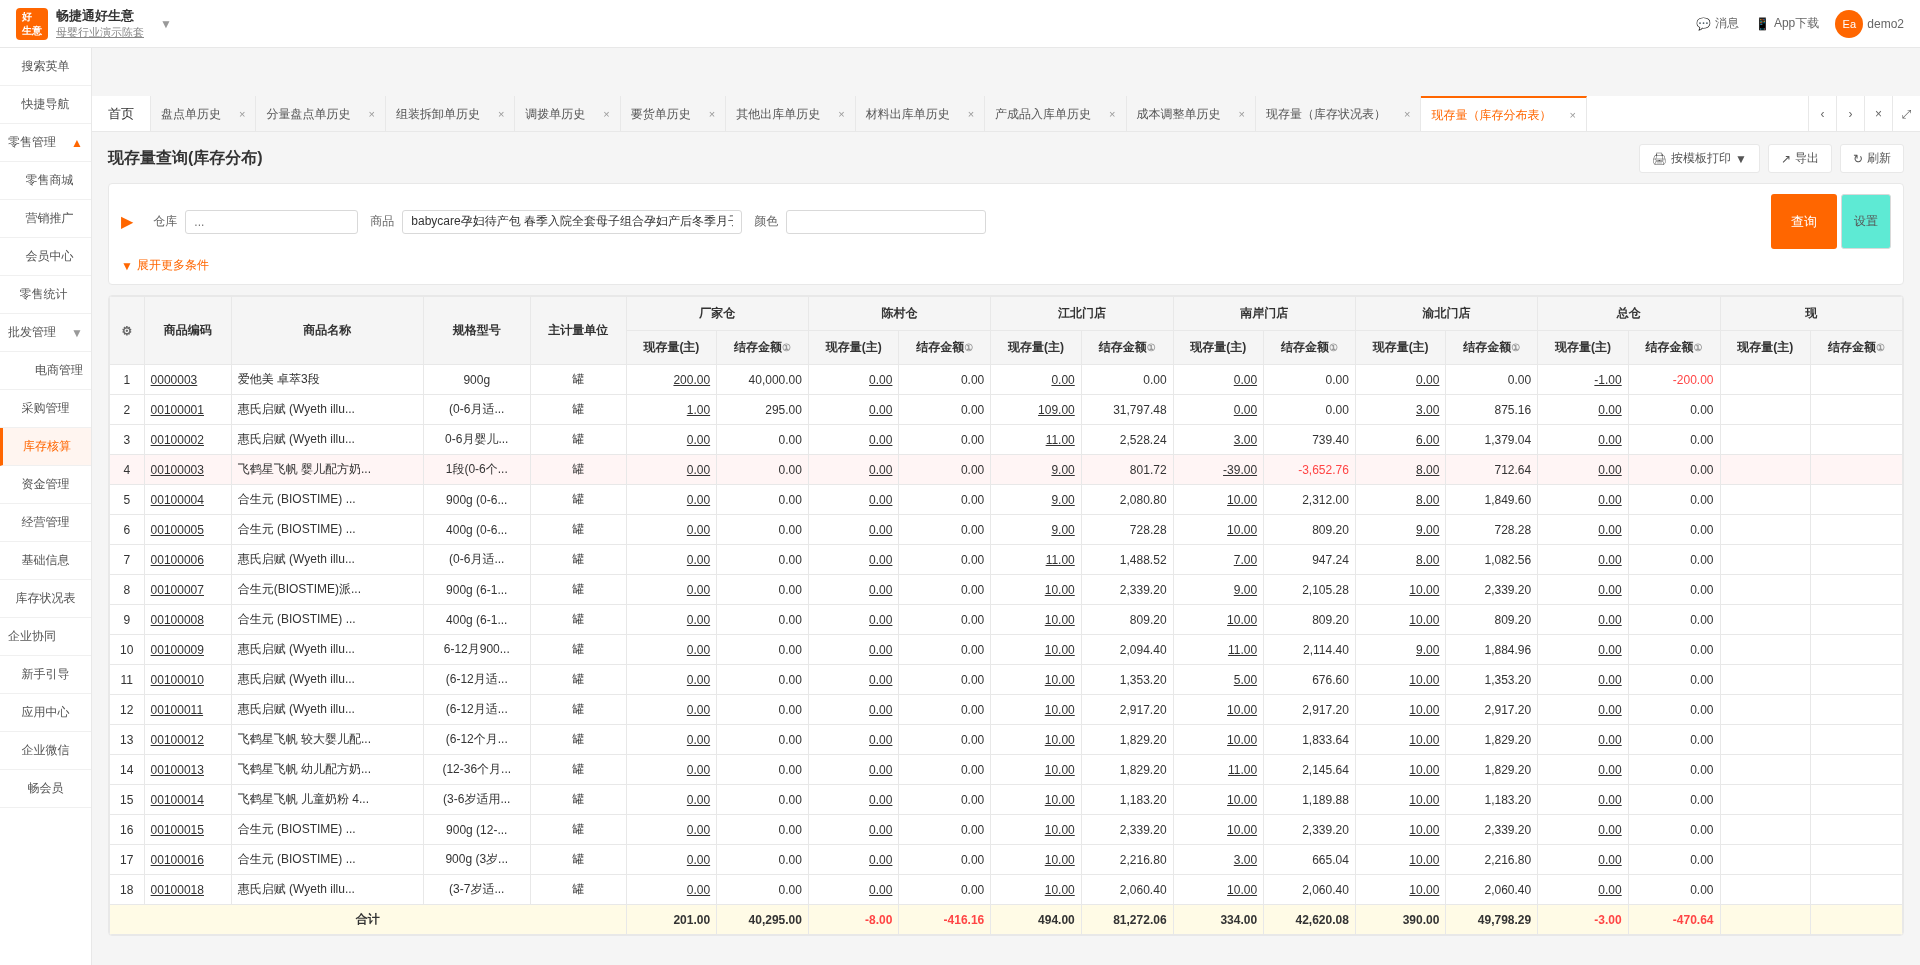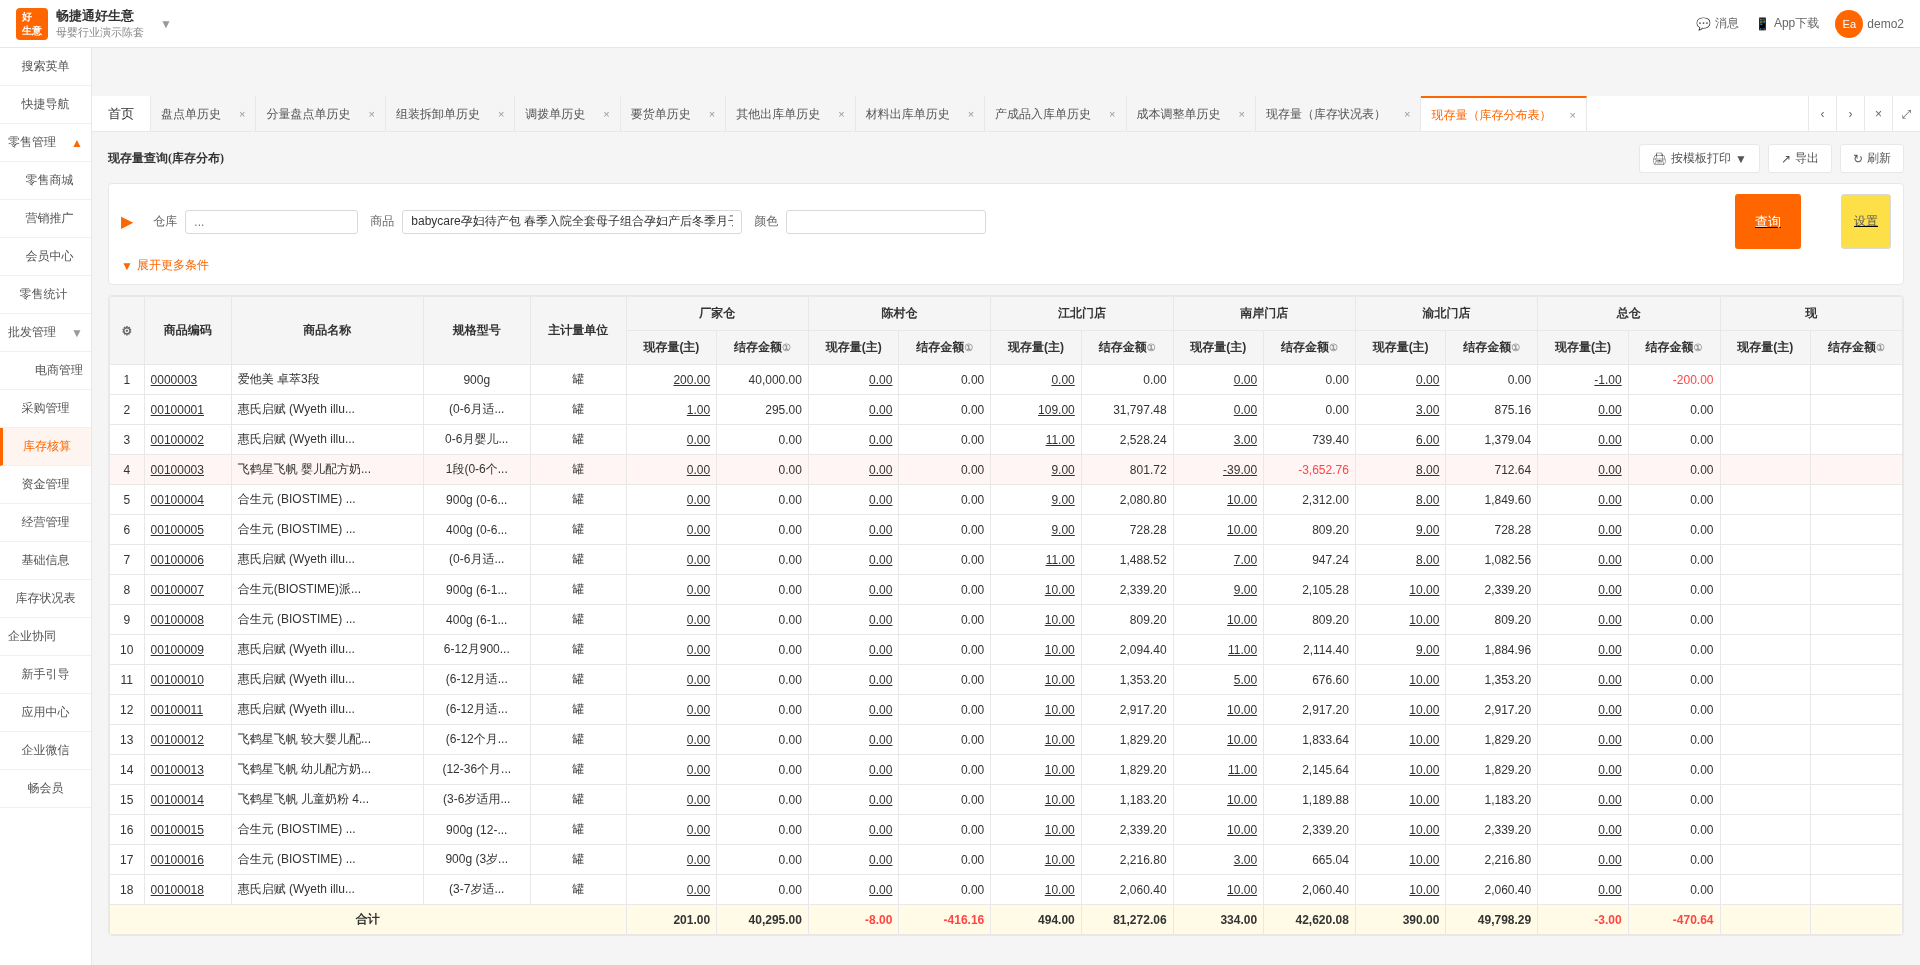--- a/index.html
+++ b/index.html
@@ -102,21 +102,21 @@
       background: #f5f5f5;
     }
 
     
     .page-title-bar {
       display: flex;
       align-items: center;
       justify-content: space-between;
       margin-bottom: 10px;
     }
-    .page-title { font-size: 12px; font-weight: bold; color: #333; font-family: Liberation Serif, serif; }
+    .page-title { font-size: 16px; font-weight: bold; color: #333; }
     .action-btns { display: flex; gap: 8px; align-items: center; }
     .action-btn { padding: 5px 12px; border-radius: 3px; font-size: 12px; cursor: pointer; border: 1px solid #e8e8e8; background: #fff; color: #555; display: flex; align-items: center; gap: 4px; }
 
     
     .filter-area {
       background: #fff;
       border: 1px solid #e8e8e8;
       border-radius: 4px;
       padding: 10px 12px;
       margin-bottom: 10px;
@@ -141,21 +141,21 @@
     }
     .filter-input-color {
       border: 1px solid #d9d9d9;
       border-radius: 3px;
       padding: 4px 8px;
       font-size: 12px;
       width: 200px;
     }
     .expand-btn { color: #ff6600; cursor: pointer; font-size: 12px; display: flex; align-items: center; gap: 4px; margin-top: 8px; }
     .search-btn { background: #ff6600; color: #fff; border: none; border-radius: 3px; padding: 6px 20px; cursor: pointer; font-size: 13px; }
-    .settings-btn { background: #fde047; color: #555; border: 1px solid #d9d9d9; border-radius: 3px; padding: 18px 12px; cursor: pointer; font-size: 12px; margin-left: 20px; }
+    .settings-btn { background: #5eead4; color: #555; border: 1px solid #d9d9d9; border-radius: 3px; padding: 18px 12px; cursor: pointer; font-size: 12px; }
     .orange-arrow { color: #ff6600; font-size: 16px; cursor: pointer; margin-right: 8px; }
 
     
     .table-container {
       background: #fff;
       border: 1px solid #e8e8e8;
       border-radius: 4px;
       overflow: auto;
     }
     table {
@@ -195,21 +195,21 @@
     ::-webkit-scrollbar-thumb { background: #ccc; border-radius: 3px; }
   </style>
 </head>
 <body>
 
 <div class="top-header">
   <div class="logo-area">
     <div class="logo-icon">好<br>生意</div>
     <div>
       <div class="logo-text">畅捷通好生意</div>
-      <div style="font-size:11px;color:#888;">母婴行业演示陈套</div>
+      <div style="font-size:11px;color:#888;text-decoration:underline;">母婴行业演示陈套</div>
     </div>
     <div style="color:#999;font-size:12px;margin-left:8px;">▼</div>
   </div>
   <div class="top-right">
     <div class="top-right-item">
       <span>💬</span>
       <span>消息</span>
     </div>
     <div class="top-right-item">
       <span>📱</span>
@@ -372,21 +372,21 @@
           <input class="filter-input" type="text" placeholder="..." style="">
         </div>
         <div class="filter-group">
           <span class="filter-label">商品</span>
           <input class="filter-input-wide" type="text" value="babycare孕妇待产包 春季入院全套母子组合孕妇产后冬季月子用品 22件套 ..." style="">
         </div>
         <div class="filter-group">
           <span class="filter-label">颜色</span>
           <input class="filter-input-color" type="text" style="">
         </div>
-        <div style="margin-left:auto;display:flex;gap:20px;text-decoration:underline;">
+        <div style="margin-left:auto;display:flex;gap:4px;">
           <button class="search-btn">查询</button>
           <button class="settings-btn">设置</button>
         </div>
       </div>
       <div class="expand-btn">
         <span>▼</span>
         <span>展开更多条件</span>
       </div>
     </div>
 

